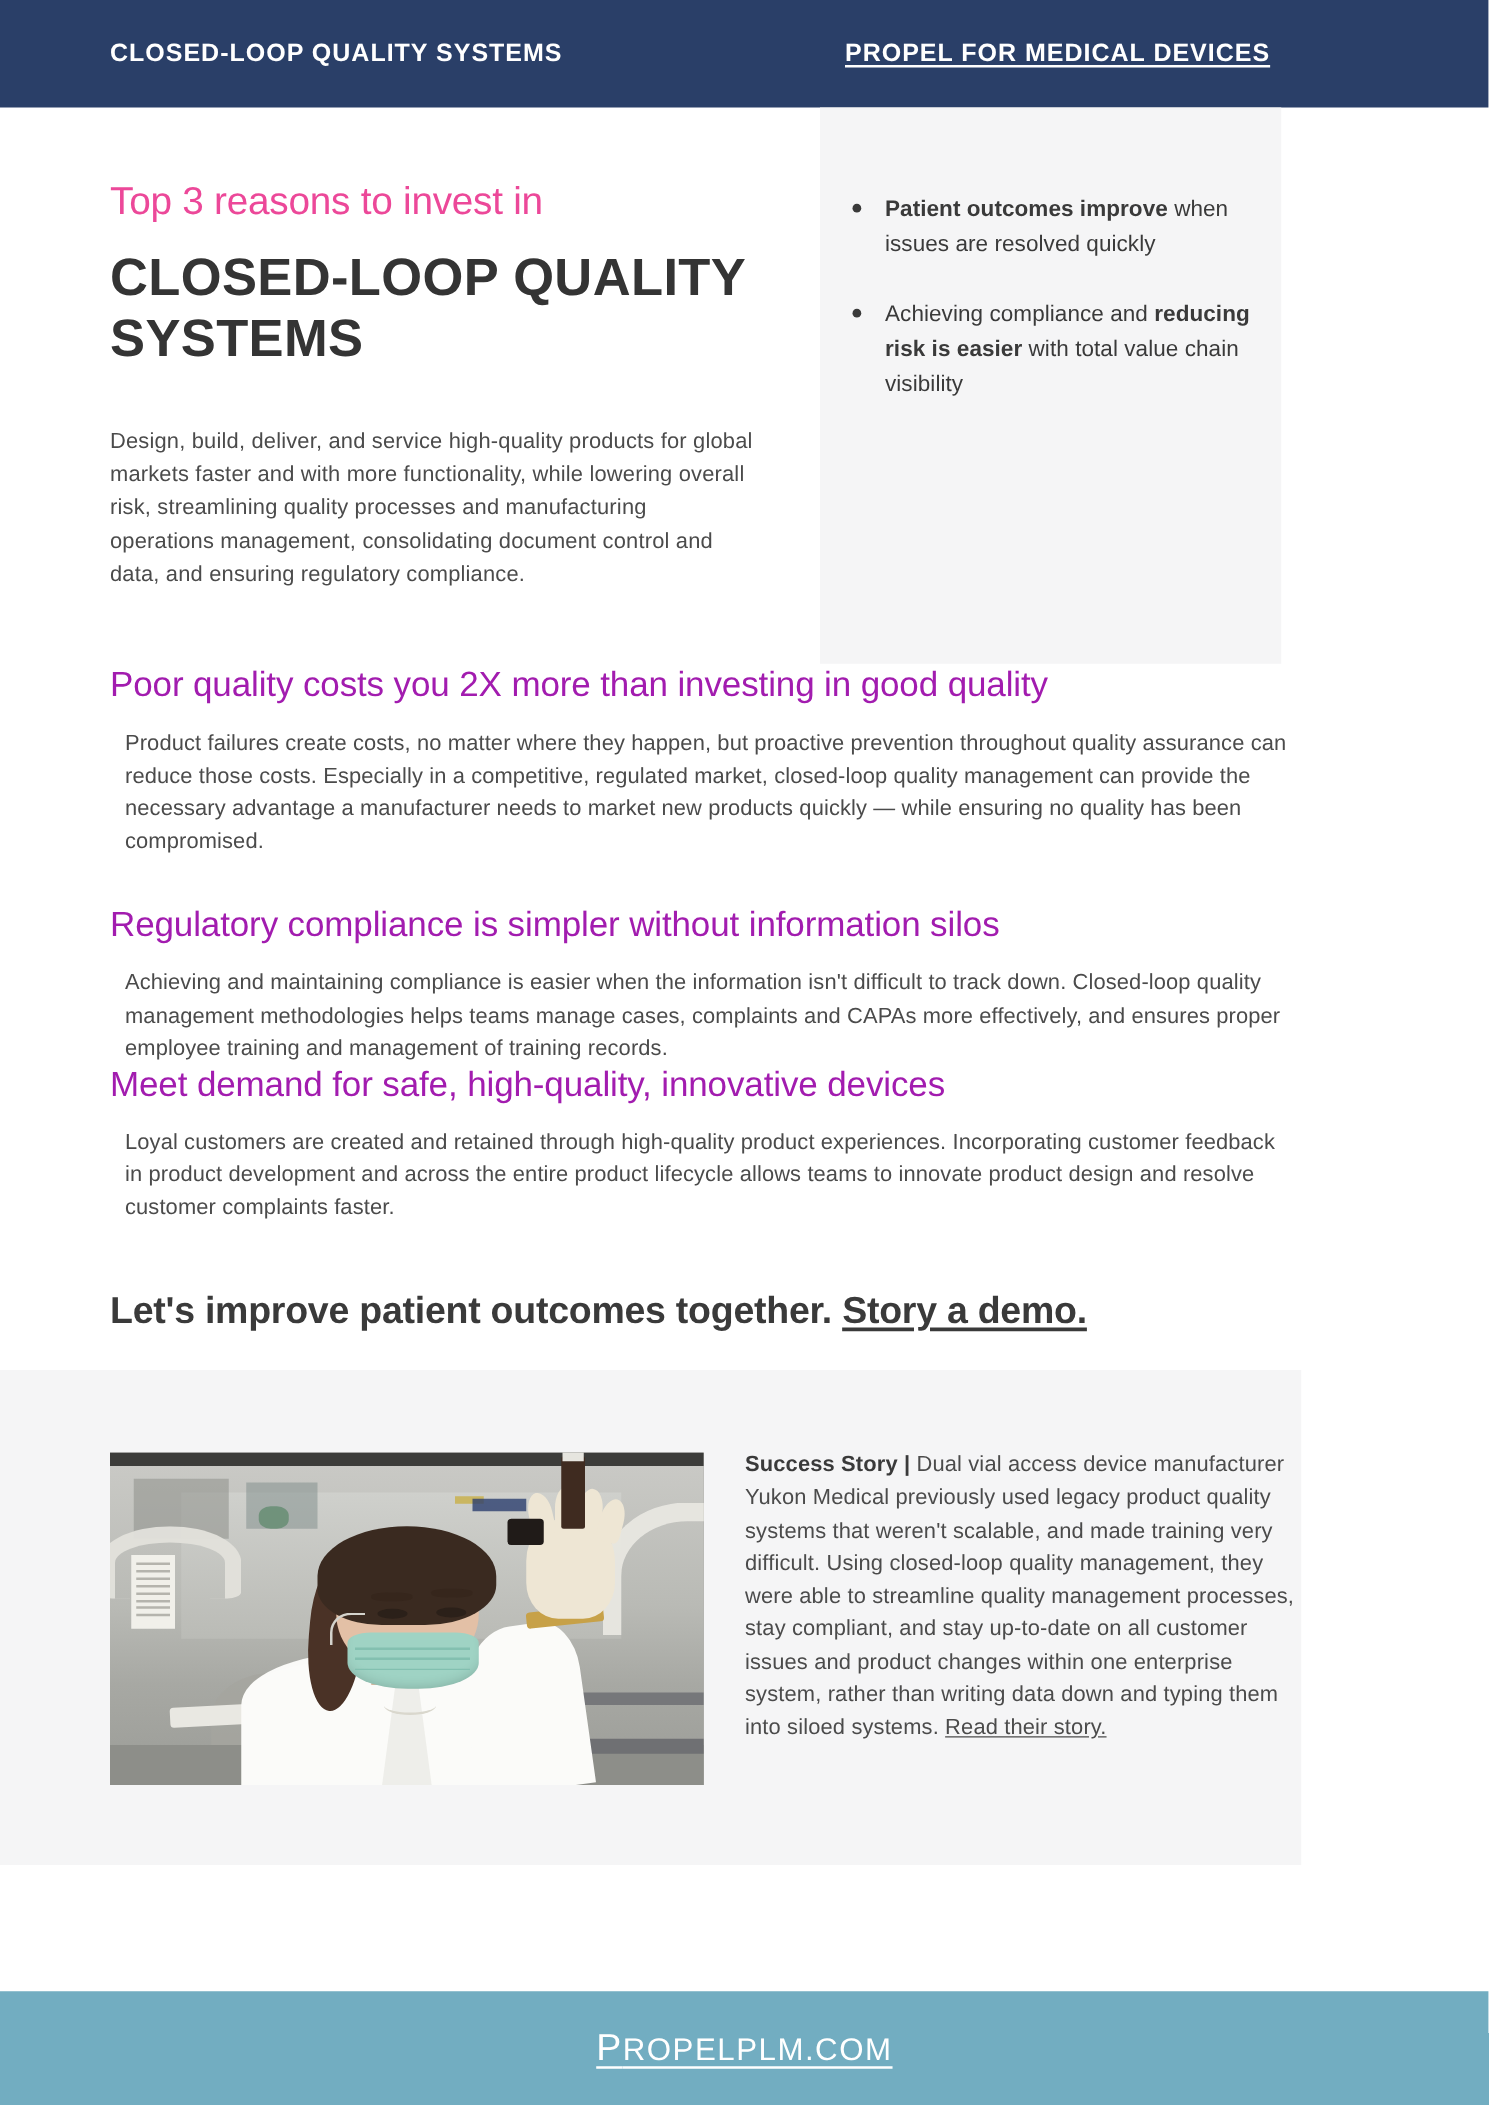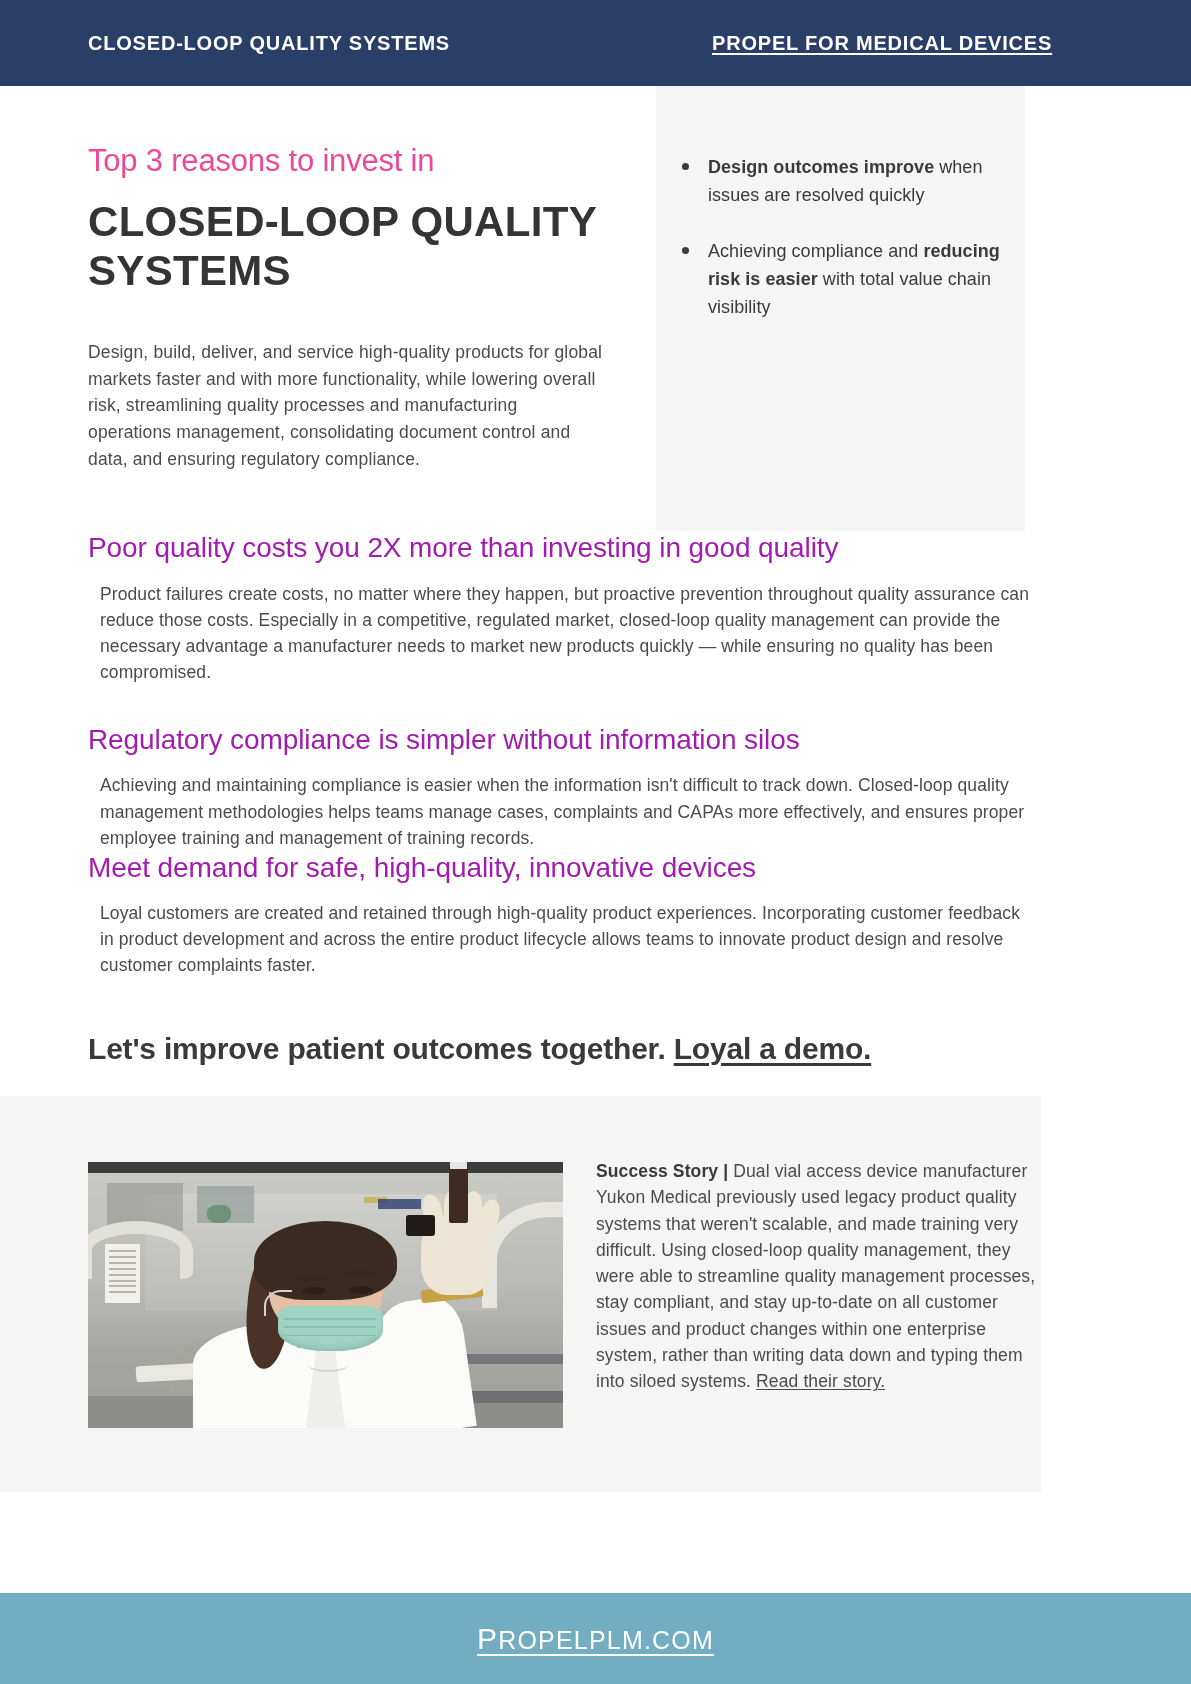--- a/index.html
+++ b/index.html
@@ -42,21 +42,20 @@
     left: 676px;
     color: #ffffff;
     font-size: 20px;
     font-weight: 700;
     letter-spacing: 0.8px;
     text-decoration: underline;
     text-underline-offset: 3px;
     text-decoration-thickness: 2px;
     white-space: nowrap;
     cursor: pointer;
-    margin-left: 36px;
   }
 
   
   .hero {
     position: absolute;
     left: 0; top: 86px;
     width: 1191px;
     height: 445px;
   }
   .greybox {
@@ -401,21 +400,21 @@
 
     <div class="hero-left">
       <div class="kicker">Top 3 reasons to invest in</div>
       <div class="bigtitle">CLOSED-LOOP QUALITY SYSTEMS</div>
       <div class="intro-para">Design, build, deliver, and service high-quality products for global markets faster and with more functionality, while lowering overall risk, streamlining quality processes and manufacturing operations management, consolidating document control and data, and ensuring regulatory compliance.</div>
     </div>
 
     <ul class="bullets">
       <li>
         <span class="dot"></span>
-        <b>Design outcomes improve</b><span> when issues are resolved quickly</span>
+        <b>Patient outcomes improve</b><span> when issues are resolved quickly</span>
       </li>
       <li>
         <span class="dot"></span>
         <span>Achieving compliance and </span><b>reducing risk is easier</b><span> with total value chain visibility</span>
       </li>
     </ul>
   </div>
 
   <div class="sections">
     <div class="sec sec-1">
@@ -426,21 +425,21 @@
       <div class="sec-h">Regulatory compliance is simpler without information silos</div>
       <div class="sec-p">Achieving and maintaining compliance is easier when the information isn't difficult to track down. Closed-loop quality management methodologies helps teams manage cases, complaints and CAPAs more effectively, and ensures proper employee training and management of training records.</div>
     </div>
     <div class="sec sec-2">
       <div class="sec-h">Meet demand for safe, high-quality, innovative devices</div>
       <div class="sec-p">Loyal customers are created and retained through high-quality product experiences. Incorporating customer feedback in product development and across the entire product lifecycle allows teams to innovate product design and resolve customer complaints faster.</div>
     </div>
   </div>
 
   <div class="cta">
-    <span>Let's improve patient outcomes together. </span><a>Loyal a demo.</a>
+    <span>Let's improve patient outcomes together. </span><a>Story a demo.</a>
   </div>
 
   <div class="story">
     <div class="story-img">
       <div class="photo">
         <div class="ph-bg"></div>
         <div class="ph-wall"></div>
         <div class="ph-panelA"></div>
         <div class="ph-panelB"></div>
         <div class="ph-green"></div>

